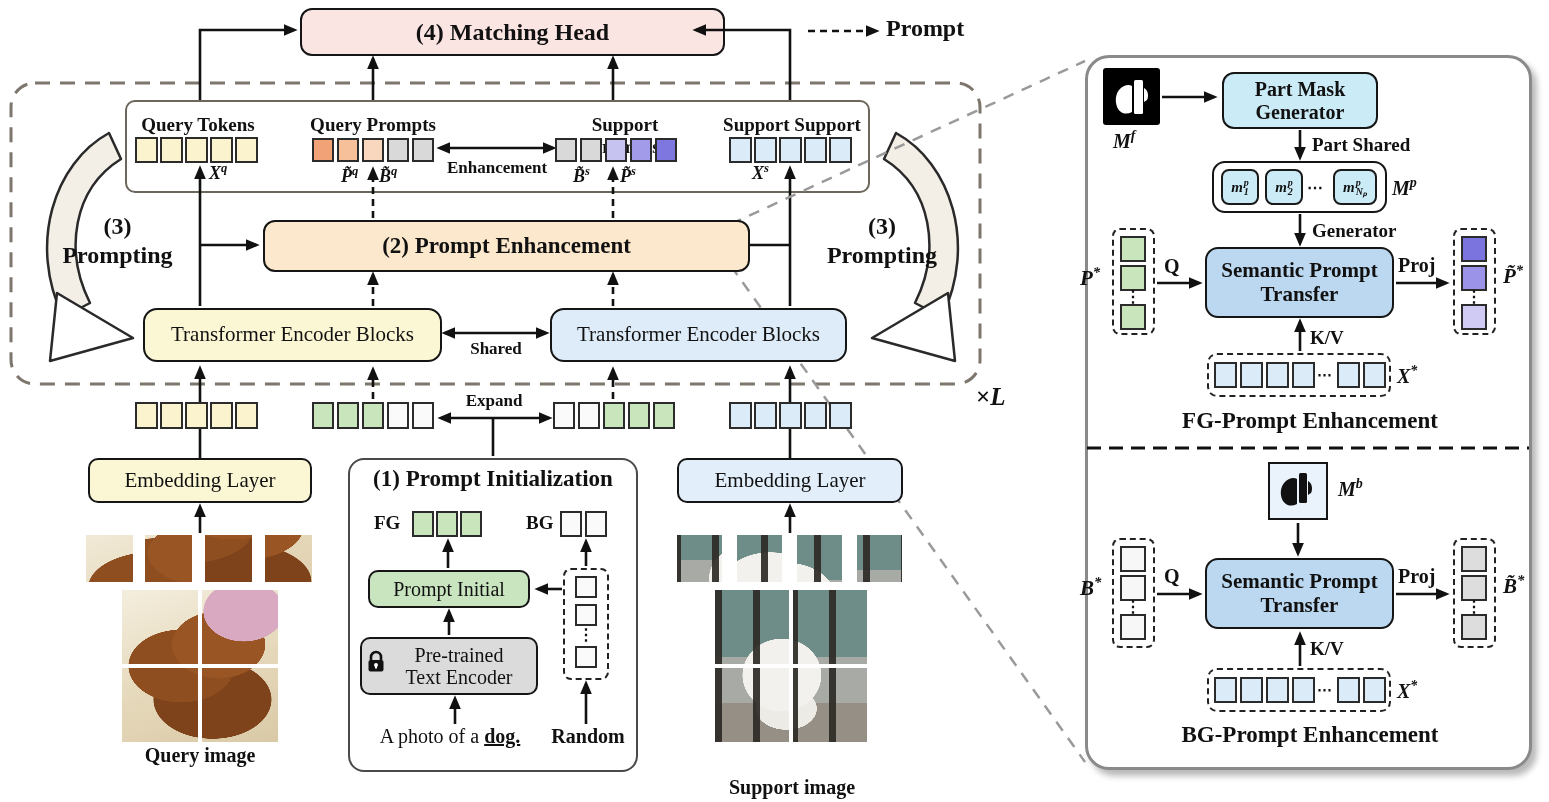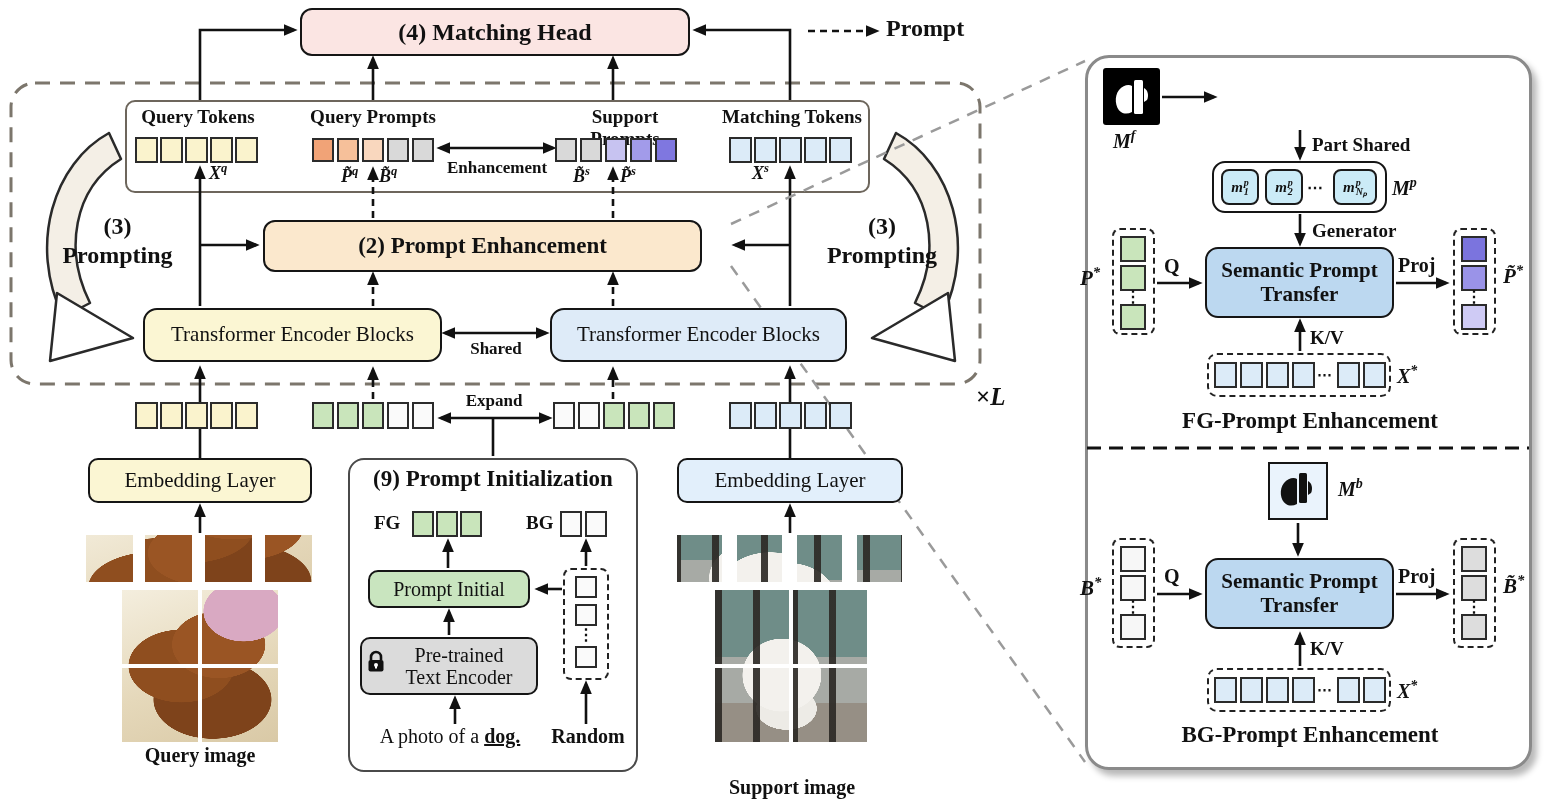--- a/index.html
+++ b/index.html
@@ -10,21 +10,21 @@
       display:flex;flex-direction:column;align-items:center;justify-content:center;text-align:center;line-height:1.12;}
   .row{position:absolute;display:flex;}
   .sq{box-sizing:border-box;border:2px solid #2b2b2b;}
   .b{font-weight:bold;}
   .u{text-decoration:underline;}
   .center{text-align:center;}
   .math{font-style:italic;font-weight:bold;font-family:"Liberation Serif",serif;}
   .math sup{font-size:70%;}
   .fs17{font-size:17px}.fs18{font-size:18px}.fs19{font-size:19px}.fs20{font-size:20px}
   .fs21{font-size:21px}.fs23{font-size:23px}.fs24{font-size:24px}.fs25{font-size:25px}
-  .grouplabel{position:absolute;font-weight:bold;font-size:19px;text-align:center;}
+  .grouplabel{position:absolute;font-weight:bold;font-size:19px;text-align:center;margin-top:8px;}
   .dashbox{position:absolute;box-sizing:border-box;border:2.5px dashed #222;border-radius:8px;background:#fff;}
   .vdots{position:absolute;font-weight:bold;font-size:16px;line-height:14px;text-align:center;}
   .chip{position:absolute;box-sizing:border-box;border:2px solid #1a1a1a;border-radius:8px;
         background:var(--cyan);display:flex;align-items:center;justify-content:center;}
   .ss{display:inline-flex;flex-direction:column;align-items:flex-start;font-size:10px;line-height:9px;
       margin-left:1px;font-weight:bold;font-style:italic;}
   .c-ytok{background:var(--ytok)} .c-btok{background:var(--btok)} .c-or1{background:var(--or1)}
   .c-or2{background:var(--or2)} .c-or3{background:var(--or3)} .c-gtok{background:var(--gtok)}
   .c-pu1{background:var(--pu1)} .c-pu2{background:var(--pu2)} .c-pu3{background:var(--pu3)}
   .c-grn{background:var(--grn)} .c-wtok{background:var(--wtok)} .c-pud{background:var(--pud)}
@@ -121,21 +121,21 @@
       <path d="M613,399 V370" marker-end="url(#ah)"></path>
       <path d="M808,31 H876" marker-end="url(#ah)"></path>
     </g>
     <line x1="1087" y1="448" x2="1529" y2="448" stroke="#111" stroke-width="3" stroke-dasharray="14 8"></line>
     <g stroke="#9A9A9A" stroke-width="2.5" fill="none" stroke-dasharray="11 9">
       <path d="M731,224 L1085,61"></path>
       <path d="M731,266 L1085,762"></path>
     </g>
   </svg>
 
-  <div class="bx fs24 b" style="left:300px;top:8px;width:390px;height:48px;background:var(--pink)">
+  <div class="bx fs24 b" style="left:300px;top:8px;width:425px;height:48px;background:var(--pink)">
     <span>(4) Matching Head</span>
   </div>
   <div class="t fs24 b" style="left:886px;top:15px">
     <span>Prompt</span>
   </div>
 
   <div class="grouplabel" style="left:130px;top:106px;width:136px;z-index:3"><span>Query Tokens</span></div>
   <div class="row" style="left:135px;top:137px;gap:2px;z-index:3">
     <div class="sq c-ytok" style="width:23px;height:26px"></div>
     <div class="sq c-ytok" style="width:23px;height:26px"></div>
@@ -162,31 +162,31 @@
   <div class="row" style="left:555px;top:138px;gap:3px;z-index:3">
     <div class="sq c-gtok" style="width:22px;height:24px"></div>
     <div class="sq c-gtok" style="width:22px;height:24px"></div>
     <div class="sq c-pu1" style="width:22px;height:24px"></div>
     <div class="sq c-pu2" style="width:22px;height:24px"></div>
     <div class="sq c-pu3" style="width:22px;height:24px"></div>
   </div>
   <span class="t math fs18" style="left:573px;top:164px;z-index:3"><span>B̃</span><sup>s</sup></span>
   <span class="t math fs18" style="left:620px;top:164px;z-index:3"><span>P̃</span><sup>s</sup></span>
 
-  <div class="grouplabel" style="left:722px;top:106px;width:140px;z-index:3"><span>Matching Tokens</span></div>
+  <div class="grouplabel" style="left:722px;top:106px;width:140px;z-index:3"><span>Support Support</span></div>
   <div class="row" style="left:729px;top:137px;gap:2px;z-index:3">
     <div class="sq c-btok" style="width:23px;height:26px"></div>
     <div class="sq c-btok" style="width:23px;height:26px"></div>
     <div class="sq c-btok" style="width:23px;height:26px"></div>
     <div class="sq c-btok" style="width:23px;height:26px"></div>
     <div class="sq c-btok" style="width:23px;height:26px"></div>
   </div>
   <span class="t math fs18" style="left:752px;top:161px;z-index:3"><span>X</span><sup>s</sup></span>
 
-  <div class="bx fs23 b" style="left:263px;top:220px;width:439px;height:52px;background:var(--peach);z-index:3">
+  <div class="bx fs23 b" style="left:263px;top:220px;width:487px;height:52px;background:var(--peach);z-index:3">
     <span>(2) Prompt Enhancement</span>
   </div>
 
   <div class="t fs24 b center" style="left:40px;top:212px;width:155px;line-height:1.2;z-index:3">
     <div>(3)</div>
       <div>Prompting</div>
   </div>
   <div class="t fs24 b center" style="left:802px;top:212px;width:160px;line-height:1.2;z-index:3">
     <div>(3)</div>
       <div>Prompting</div>
@@ -257,21 +257,21 @@
   <div class="patch sbg" style="left:797px;top:535px;width:45px;height:47px;background-position:65% 20%;z-index:3"></div>
   <div class="patch sbg" style="left:857px;top:535px;width:45px;height:47px;background-position:98% 30%;z-index:3"></div>
   <div class="grid2" style="left:715px;top:590px;width:152px;height:152px;z-index:3">
     <div class="sbg"></div>
     <div class="sbg"></div>
     <div class="sbg"></div>
     <div class="sbg"></div>
   </div>
   <div class="t fs20 b center" style="left:708px;top:776px;width:168px;z-index:3"><span>Support image</span></div>
 
-  <div class="t fs23 b center" style="left:352px;top:466px;width:282px;z-index:3"><span>(9) Prompt Initialization</span></div>
+  <div class="t fs23 b center" style="left:352px;top:466px;width:282px;z-index:3"><span>(1) Prompt Initialization</span></div>
   <div class="t fs19 b" style="left:374px;top:512px;z-index:3"><span>FG</span></div>
   <div class="row" style="left:412px;top:511px;gap:2px;z-index:3">
     <div class="sq c-grn" style="width:22px;height:26px"></div>
     <div class="sq c-grn" style="width:22px;height:26px"></div>
     <div class="sq c-grn" style="width:22px;height:26px"></div>
   </div>
   <div class="t fs19 b" style="left:526px;top:512px;z-index:3"><span>BG</span></div>
   <div class="row" style="left:560px;top:511px;gap:3px;z-index:3">
     <div class="sq c-wtok" style="width:22px;height:26px"></div>
     <div class="sq c-wtok" style="width:22px;height:26px"></div>
@@ -304,20 +304,24 @@
   <div class="t" style="left:1103px;top:68px;width:57px;height:57px;z-index:3">
     <svg width="57" height="57" viewBox="0 0 57 57">
       <rect width="57" height="57" rx="3" fill="#000"></rect>
       <path d="M18,44 C12,40 11,28 16,22 C20,17 26,16 29,18 L29,44 C25,46 21,46 18,44 Z" fill="#fff"></path>
       <rect x="31" y="12" width="9" height="34" rx="1.5" fill="#fff"></rect>
       <path d="M41,20 C45,22 46,28 44,32 L41,34 Z" fill="#fff"></path>
     </svg>
   </div>
   <span class="t math fs20" style="left:1113px;top:128px;z-index:3"><span>M</span><sup>f</sup></span>
 
+  <div class="bx fs20 b" style="left:1222px;top:72px;width:156px;height:57px;background:var(--cyan);z-index:3">
+    <span>Part Mask</span>
+      <span>Generator</span>
+  </div>
   <div class="t fs19 b" style="left:1312px;top:134px;z-index:3"><span>Part Shared</span></div>
 
   <div class="t" style="left:1212px;top:161px;width:175px;height:52px;border:2.5px solid #151515;border-radius:13px;background:#fff;z-index:3"></div>
   <div class="chip" style="left:1221px;top:169px;width:38px;height:36px;z-index:4">
     <span class="math" style="font-size:15px">m</span>
       <span class="ss">
         <span>p</span>
         <span>1</span>
       </span>
   </div>

